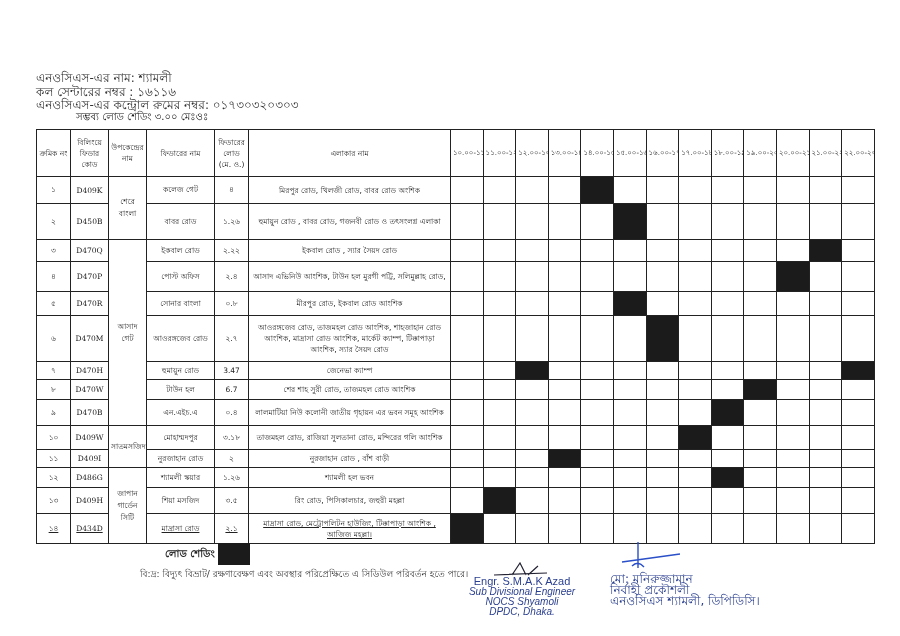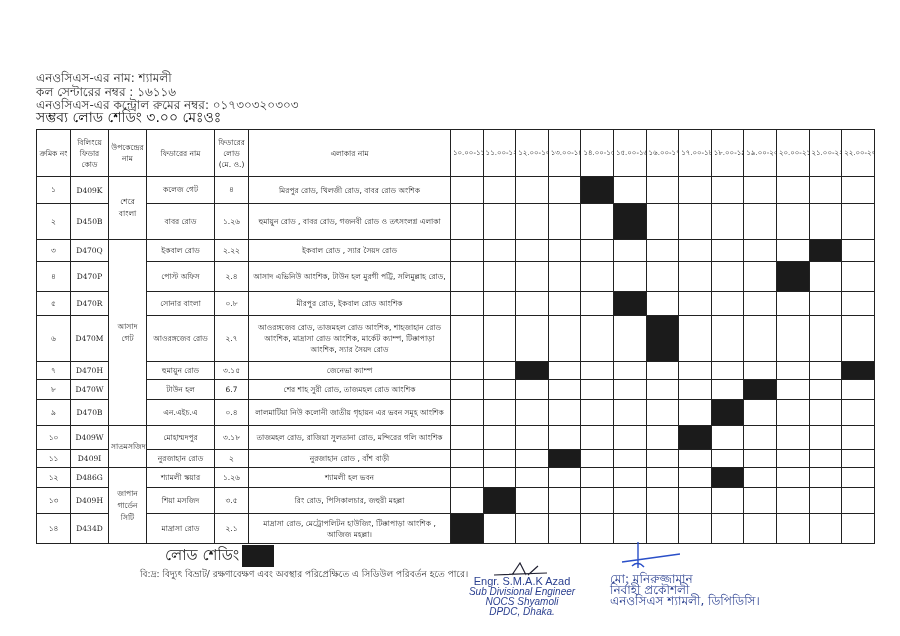--- a/index.html
+++ b/index.html
@@ -4,38 +4,38 @@
 <style>
   html, body { margin: 0; padding: 0; background: #ffffff; }
   body {
     width: 900px; height: 636px; position: relative; overflow: hidden;
     font-family: "DejaVu Sans", sans-serif; color: #222;
   }
   .hdr { position: absolute; left: 36px; font-size: 12px; line-height: 12px; color: #333; }
   .hdr.l1 { top: 72px; }
   .hdr.l2 { top: 86px; }
   .hdr.l3 { top: 99px; }
-  .hdr.l4 { top: 111px; font-size: 14px; color: #111; }
+  .hdr.l4 { top: 111px; font-size: 10px; color: #111; margin-left: 40px; }
   table.sched {
     position: absolute; left: 36px; top: 129px;
     border-collapse: collapse; table-layout: fixed;
     width: 828px;
   }
   table.sched th, table.sched td {
     border: 1px solid #222; padding: 0 2px; font-weight: normal;
     font-size: 7.5px; color: #222; text-align: center; vertical-align: middle;
     overflow: hidden;
   }
   table.sched th { height: 46px; line-height: 11px; }
   table.sched th.slot { font-size: 7px; }
   td.code { font-family: "DejaVu Serif", serif; font-weight: bold; font-size: 9.5px; }
   td.area { text-align: left; font-size: 7.5px; line-height: 11px; }
   td.name { text-align: left; }
   td.on { background: #1b1b1b; }
-  .legend { position: absolute; left: 165px; top: 543px; font-size: 15px; font-weight: normal; color: #222; display:flex; align-items:center; }
+  .legend { position: absolute; left: 165px; top: 543px; font-size: 10px; font-weight: bold; color: #222; display:flex; align-items:center; }
   .legend .swatch { display:inline-block; width: 32px; height: 22px; background: #1b1b1b; margin-left: 3px; }
   .note { position: absolute; left: 140px; top: 567px; font-size: 9px; color: #333; text-align: center; }
   .sig1 { position: absolute; left: 452px; top: 576px; width: 140px; text-align: center; font-family: "Liberation Sans", sans-serif; color: #2a3f8f; }
   .sig1 .n { font-size: 11px; line-height: 11px; }
   .sig1 .s { font-size: 10px; line-height: 10px; font-style: italic; }
   .sig1 .mark { position:absolute; left: 40px; top: -14px; width: 60px; height: 16px; }
   .sig2 { position: absolute; left: 610px; top: 574px; font-size: 12px; line-height: 11px; color: #2a3f8f; }
   .sig2-mark { position:absolute; left: 620px; top: 540px; width: 70px; height: 30px; }
 </style>
 </head>
@@ -199,21 +199,21 @@
         <td></td>
         <td></td>
         <td></td>
         <td></td>
         <td></td>
       </tr>
       <tr style="height: 18px;">
         <td>৭</td>
         <td class="code">D470H</td>
         <td class="name">হুমায়ুন রোড</td>
-        <td>৩.১৫</td>
+        <td>3.47</td>
         <td class="area">জেনেভা ক্যাম্প</td>
         <td></td>
         <td></td>
         <td class="on"></td>
         <td></td>
         <td></td>
         <td></td>
         <td></td>
         <td></td>
         <td></td>
@@ -337,21 +337,21 @@
         <td></td>
         <td></td>
         <td></td>
         <td></td>
         <td></td>
         <td></td>
         <td></td>
         <td></td>
         <td></td>
       </tr>
-      <tr style="height: 30px;">
+      <tr style="height: 30px; text-decoration: underline;">
         <td>১৪</td>
         <td class="code">D434D</td>
         <td class="name">মাদ্রাসা রোড</td>
         <td>২.১</td>
         <td class="area">মাদ্রাসা রোড, মেট্রোপলিটন হাউজিং, টিক্কাপাড়া আংশিক , আজিজ মহল্লা।</td>
         <td class="on"></td>
         <td></td>
         <td></td>
         <td></td>
         <td></td>

